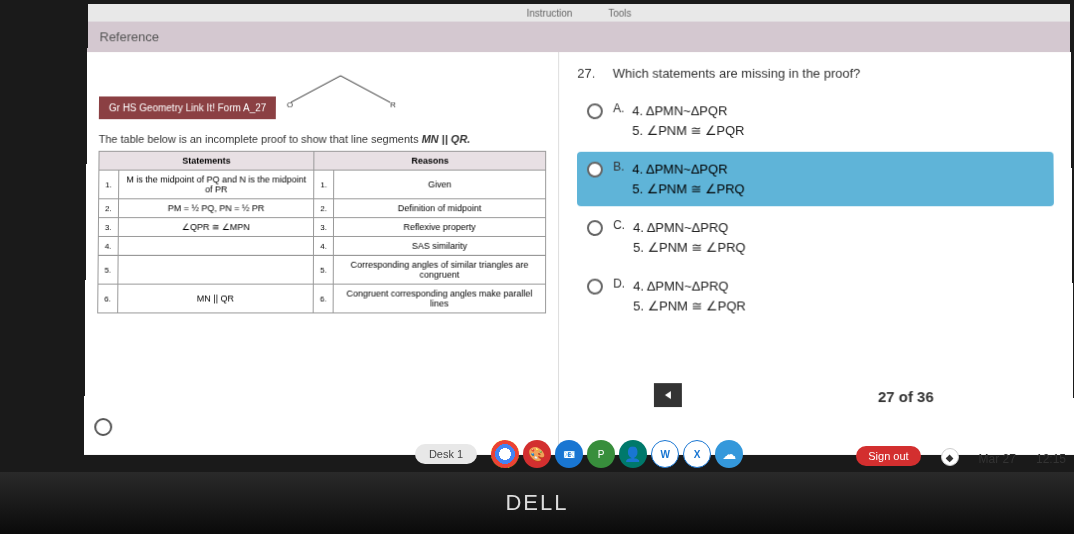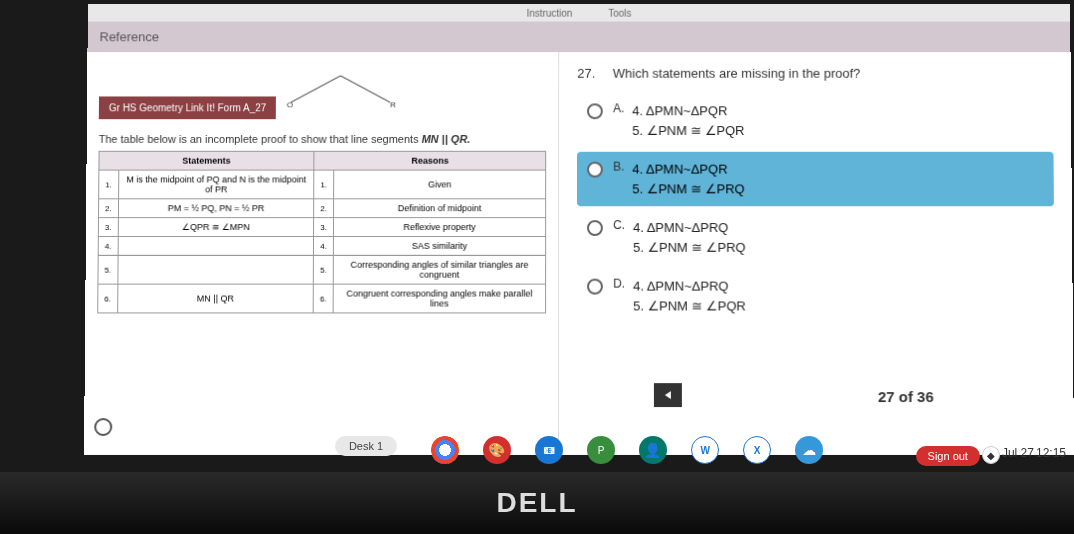--- a/index.html
+++ b/index.html
@@ -38,37 +38,37 @@
     .choice-letter { font-size: 12px; margin-right: 8px; color: #333; }
     .choice-text { font-size: 13px; color: #222; line-height: 1.5; }
     .choice.selected .choice-text { color: #000; }
     
     .pager { position: absolute; bottom: 50px; right: 140px; font-size: 15px; font-weight: bold; color: #333; }
     .pager-back { position: absolute; bottom: 48px; left: 570px; width: 28px; height: 24px; background: #333; display: flex; align-items: center; justify-content: center; }
     .pager-back svg { fill: #fff; }
     
     .o-icon { position: absolute; bottom: 18px; left: 10px; width: 18px; height: 18px; border: 2px solid #555; border-radius: 50%; }
     
-    .taskbar { position: absolute; bottom: 62px; left: 84px; right: 0; height: 36px; display: flex; align-items: flex-start; justify-content: center; gap: 24px; background: transparent; }
+    .taskbar { position: absolute; bottom: 62px; left: 84px; right: 0; height: 36px; display: flex; align-items: center; justify-content: center; gap: 4px; background: transparent; }
     .desk-btn { background: #e8e8e8; border-radius: 14px; padding: 4px 14px; font-size: 11px; color: #444; margin-right: 10px; }
     .tb-icon { width: 28px; height: 28px; border-radius: 50%; display: flex; align-items: center; justify-content: center; font-size: 14px; }
     .tb-chrome { background: radial-gradient(circle, #fff 30%, #4285f4 30%, #4285f4 50%, #ea4335 50%, #ea4335 70%, #fbbc05 70%); }
     .tb-red { background: #d32f2f; color: #fff; }
     .tb-blue { background: #1976d2; color: #fff; font-size: 10px; font-weight: bold; }
     .tb-green { background: #388e3c; color: #fff; font-size: 10px; }
     .tb-teal { background: #00796b; color: #fff; }
     .tb-word { background: #fff; border: 1px solid #1976d2; color: #1976d2; font-size: 10px; font-weight: bold; }
     .tb-cloud { background: #3498db; color: #fff; }
     
-    .sys-tray { position: absolute; bottom: 68px; right: 8px; display: flex; align-items: flex-start; gap: 2px; font-size: 12px; color: #333; }
+    .sys-tray { position: absolute; bottom: 68px; right: 8px; display: flex; align-items: flex-end; gap: 20px; font-size: 12px; color: #333; }
     .signout { background: #d32f2f; color: #fff; padding: 4px 12px; border-radius: 12px; font-size: 11px; }
     .tray-circle { width: 18px; height: 18px; background: #fff; border-radius: 50%; display: flex; align-items: center; justify-content: center; font-size: 10px; border: 1px solid #ccc; }
     
     .laptop-bottom { position: absolute; bottom: 0; left: 0; right: 0; height: 62px; background: linear-gradient(#2a2a2a, #0a0a0a); display: flex; align-items: center; justify-content: center; }
-    .dell-logo { color: #ddd; font-size: 28px; font-weight: 700; letter-spacing: 2px; font-family: 'Arial', sans-serif; }
+    .dell-logo { color: #ddd; font-size: 22px; font-weight: 400; letter-spacing: 2px; font-family: 'Arial', sans-serif; }
     
     .left-edge { position: absolute; left: 0; top: 0; width: 84px; height: 100%; background: #1a1a1a; }
   </style>
 </head>
 <body>
 
 <div class="left-edge"></div>
 
 <div class="screen">
   <div class="topnav">
@@ -204,19 +204,19 @@
   <div class="tb-icon tb-green">P</div>
   <div class="tb-icon tb-teal">👤</div>
   <div class="tb-icon tb-word">W</div>
   <div class="tb-icon tb-word">X</div>
   <div class="tb-icon tb-cloud">☁</div>
 </div>
 
 <div class="sys-tray">
   <div class="signout">Sign out</div>
   <div class="tray-circle">◆</div>
-  <span>Jul 27</span>
+  <span>Mar 27</span>
   <span>12:15</span>
 </div>
 
 <div class="laptop-bottom">
   <div class="dell-logo">DELL</div>
 </div>
 
 </body></html>

